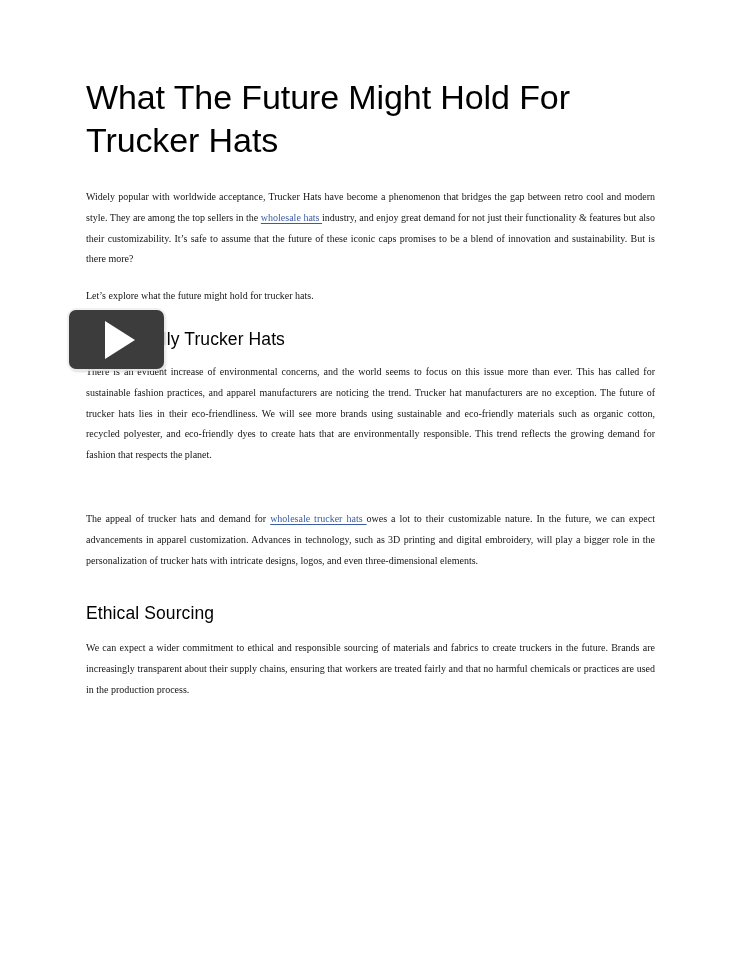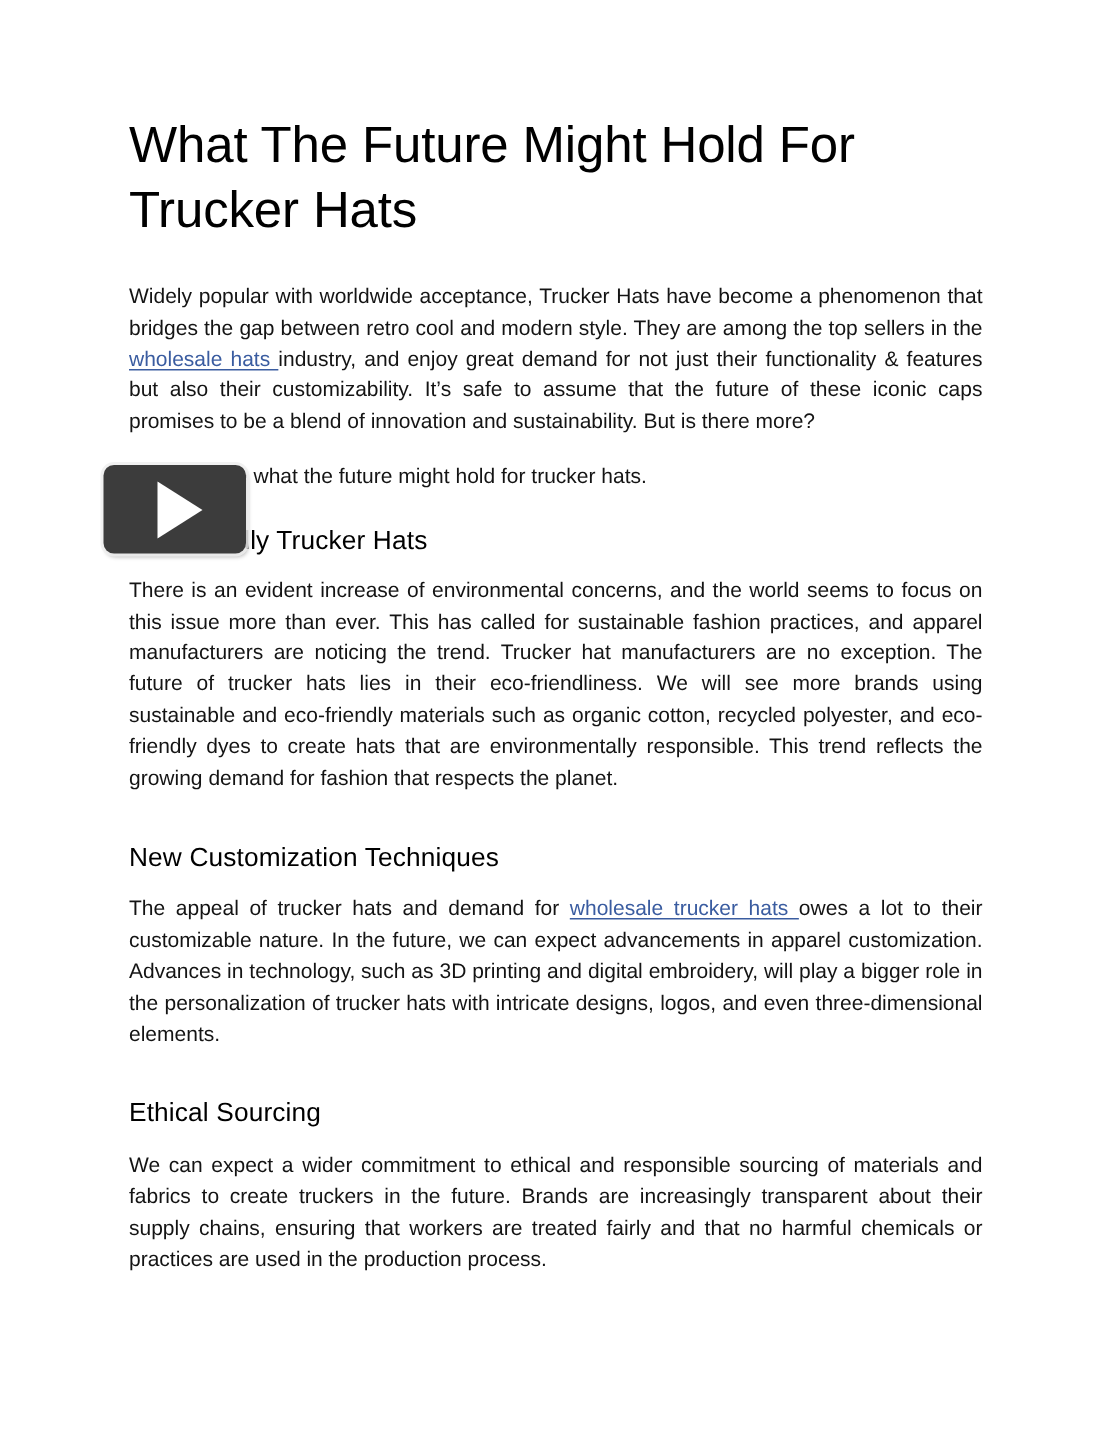--- a/index.html
+++ b/index.html
@@ -50,22 +50,22 @@
     line-height: 24px;
     font-weight: 400;
     color: #000000;
     margin: 0;
     padding: 0;
     letter-spacing: 0.1px;
   }
 
   
   .para {
-    font-family: Liberation Sans, sans-serif;
-    font-size: 14px;
+    font-family: Liberation Serif, serif;
+    font-size: 10px;
     line-height: 20.8px;
     text-align: justify;
     text-justify: inter-word;
     color: #141414;
     margin: 0;
     padding: 0;
   }
 
   
   .sp-title-to-p1 { height: 25px; }
@@ -131,21 +131,20 @@
     <div class="sp-p2-to-h1"></div>
 
     <h2 class="section-heading">Eco-friendly Trucker Hats</h2>
 
     <div class="sp-h1-to-p3"></div>
 
     <p class="para">There is an evident increase of environmental concerns, and the world seems to focus on this issue more than ever. This has called for sustainable fashion practices, and apparel manufacturers are noticing the trend. Trucker hat manufacturers are no exception. The future of trucker hats lies in their  eco-friendliness. We will see more brands using sustainable and eco-friendly materials such as organic cotton, recycled polyester, and eco-friendly dyes to create hats that are environmentally responsible. This trend reflects the growing demand for fashion that respects the planet.</p>
 
     <div class="sp-p3-to-h2"></div>
 
-    <h2 class="section-heading">New Customization Techniques</h2>
 
     <div class="sp-h2-to-p4"></div>
 
     <p class="para"><span>The appeal of trucker hats and demand for </span><a class="doc-link">wholesale trucker hats </a><span>owes a lot to their customizable nature. In the future, we can expect advancements in apparel customization. Advances in technology, such as 3D printing and digital embroidery, will play a bigger role in the personalization of trucker hats with intricate designs, logos, and even three-dimensional elements.</span></p>
 
     <div class="sp-p4-to-h3"></div>
 
     <h2 class="section-heading">Ethical Sourcing</h2>
 
     <div class="sp-h3-to-p5"></div>

